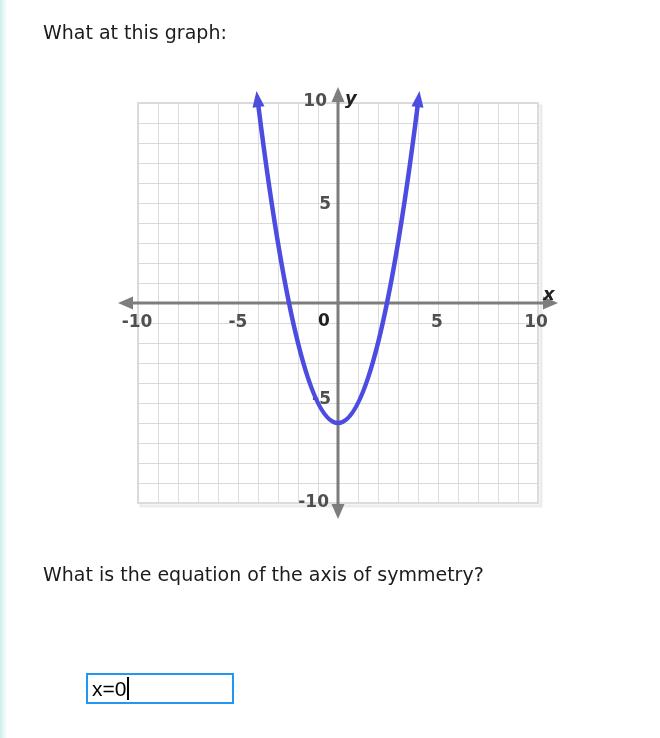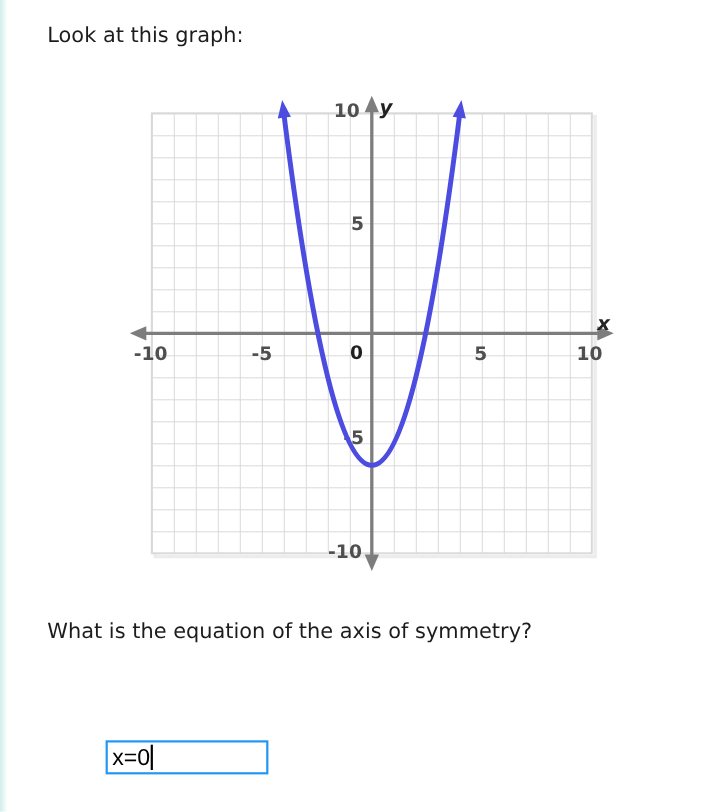--- a/index.html
+++ b/index.html
@@ -17,33 +17,33 @@
   }
   .question-text {
     position:absolute; left:43px; top:563px;
     font-size:19px; color:#1c1c1c;
   }
   .graph-svg { position:absolute; left:0; top:0; }
   .tick { font-family:"DejaVu Sans", sans-serif; font-weight:bold; font-size:17px; fill:#4f4f4f; }
   .tick-origin { fill:#1f1f1f; }
   .axis-letter { font-family:"DejaVu Sans", sans-serif; font-weight:bold; font-style:italic; font-size:18px; fill:#222222; }
   .answer-box {
-    position:absolute; left:96px; top:673px; width:140px; height:27px;
+    position:absolute; left:86px; top:673px; width:140px; height:27px;
     border:2px solid #2196f3; background:#ffffff;
     display:flex; align-items:center; padding-left:4px;
     font-family:"Liberation Sans", sans-serif; font-size:21px; color:#000000;
   }
   .caret { width:2px; height:23px; background:#000000; margin-left:1px; }
 </style>
 </head>
 <body>
 
 <div class="edge-strip"></div>
 
-<div class="prompt-text">Look at this graph:</div>
+<div class="prompt-text">What at this graph:</div>
 
 <svg class="graph-svg" width="660" height="560" viewBox="0 0 660 560">
   <defs>
     <pattern id="gridpat" patternUnits="userSpaceOnUse" x="138" y="103" width="20" height="20">
       <path d="M 20 0 L 0 0 0 20" fill="none" stroke="#d9d9d9" stroke-width="1.8"></path>
     </pattern>
   </defs>
 
   <rect x="141" y="106" width="400" height="400" fill="none" stroke="#ececec" stroke-width="3"></rect>
   <rect x="138" y="103" width="400" height="400" fill="#ffffff"></rect>

